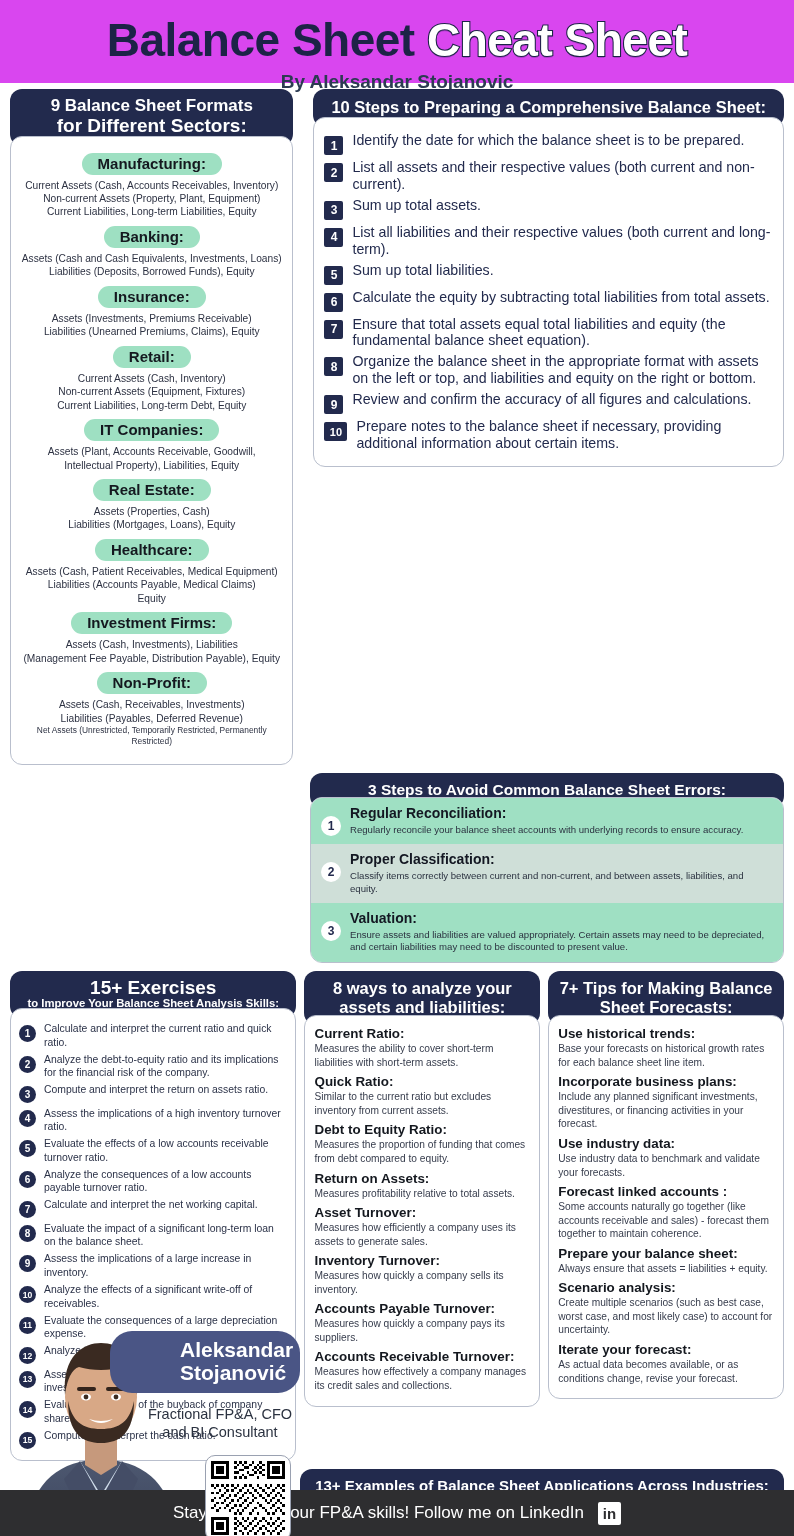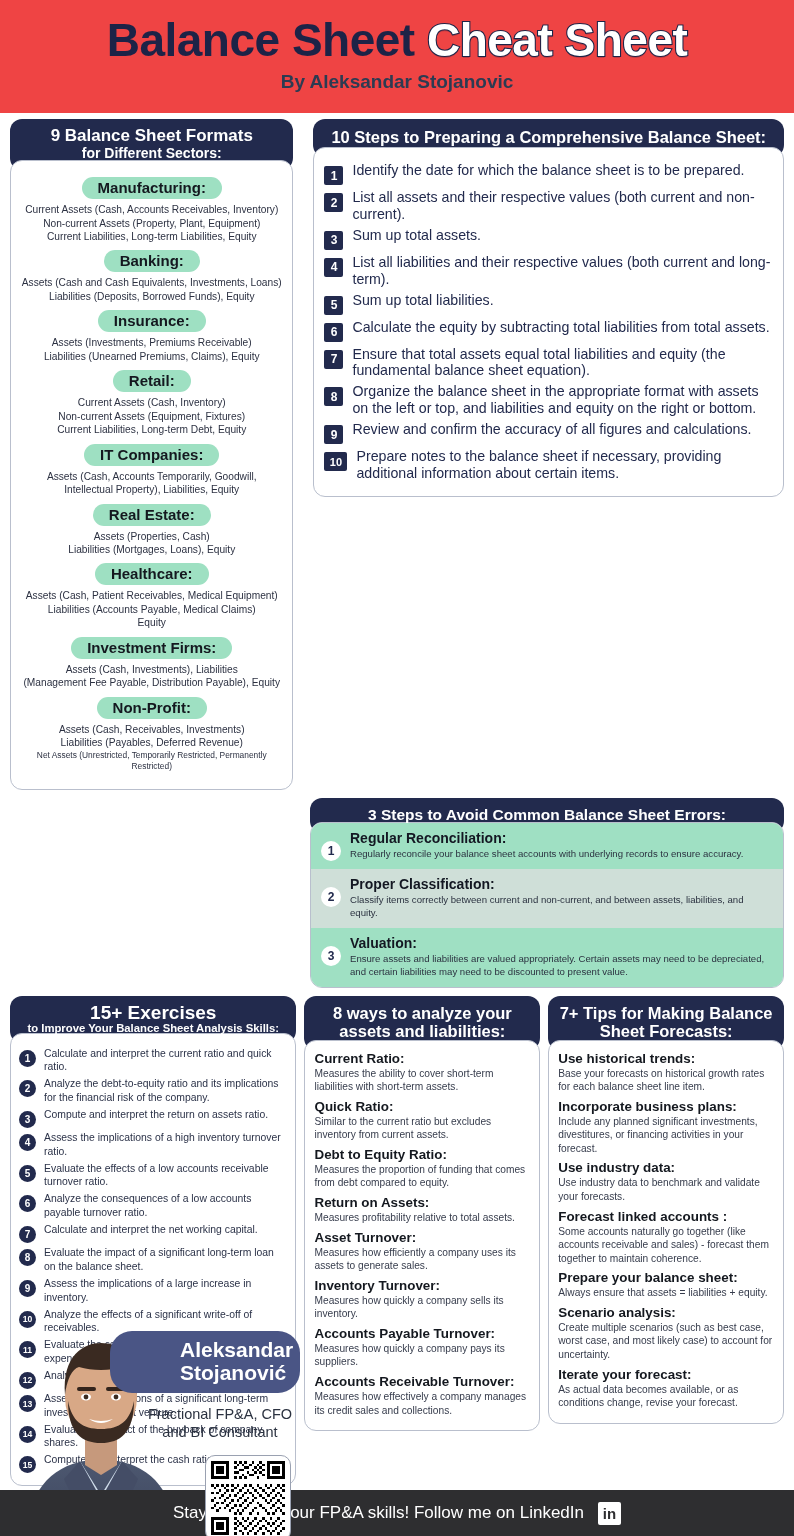--- a/index.html
+++ b/index.html
@@ -9,22 +9,22 @@
     background: #ffffff;
     width: 794px;
     height: 1536px;
     position: relative;
     overflow: hidden;
     color: #1d2440;
   }
 
   
   .header {
-    background: #ef4444;
-    height: 113px;
+    background: #d946ef;
+    height: 83px;
     width: 794px;
     text-align: center;
     padding-top: 16px;
   }
   .title-line {
     font-size: 46px;
     font-weight: 800;
     letter-spacing: -0.5px;
     line-height: 1.05;
     white-space: nowrap;
@@ -67,21 +67,21 @@
     color: #14181f;
   }
 
   
   .row-top { display: flex; gap: 20px; padding: 6px 10px 0; }
   .col-left  { width: 288px; }
   .col-right { width: 478px; }
 
   
   .formats-head { font-size: 17px; line-height: 1.1; padding: 8px 10px 9px; }
-  .formats-head .sub { font-size: 14px; display:block; }
+  .formats-head .sub { font-size: 19px; display:block; }
   .formats-card {
     margin-top: -10px;
     padding: 16px 8px 10px;
     text-align: center;
   }
   .fmt { margin-bottom: 7px; }
   .fmt-lines {
     font-size: 10.2px;
     line-height: 1.32;
     color: #2c3142;
@@ -286,21 +286,21 @@
         <span class="pill">Retail:</span>
         <div class="fmt-lines">
           <div>Current Assets (Cash, Inventory)</div>
           <div>Non-current Assets (Equipment, Fixtures)</div>
           <div>Current Liabilities, Long-term Debt, Equity</div>
         </div>
       </div>
       <div class="fmt">
         <span class="pill">IT Companies:</span>
         <div class="fmt-lines">
-          <div>Assets (Cash, Accounts Temporarily, Goodwill,</div>
+          <div>Assets (Plant, Accounts Receivable, Goodwill,</div>
           <div>Intellectual Property), Liabilities, Equity</div>
         </div>
       </div>
       <div class="fmt">
         <span class="pill">Real Estate:</span>
         <div class="fmt-lines">
           <div>Assets (Properties, Cash)</div>
           <div>Liabilities (Mortgages, Loans), Equity</div>
         </div>
       </div>

